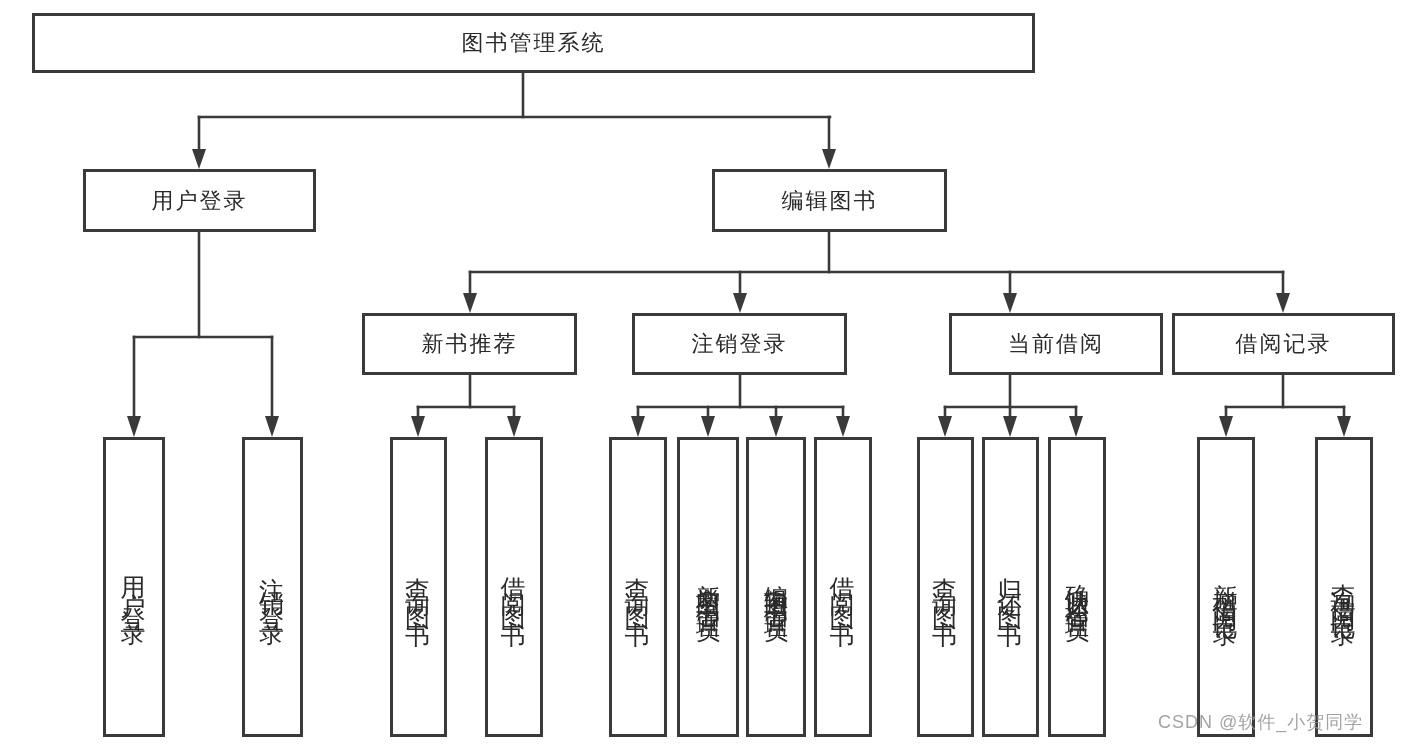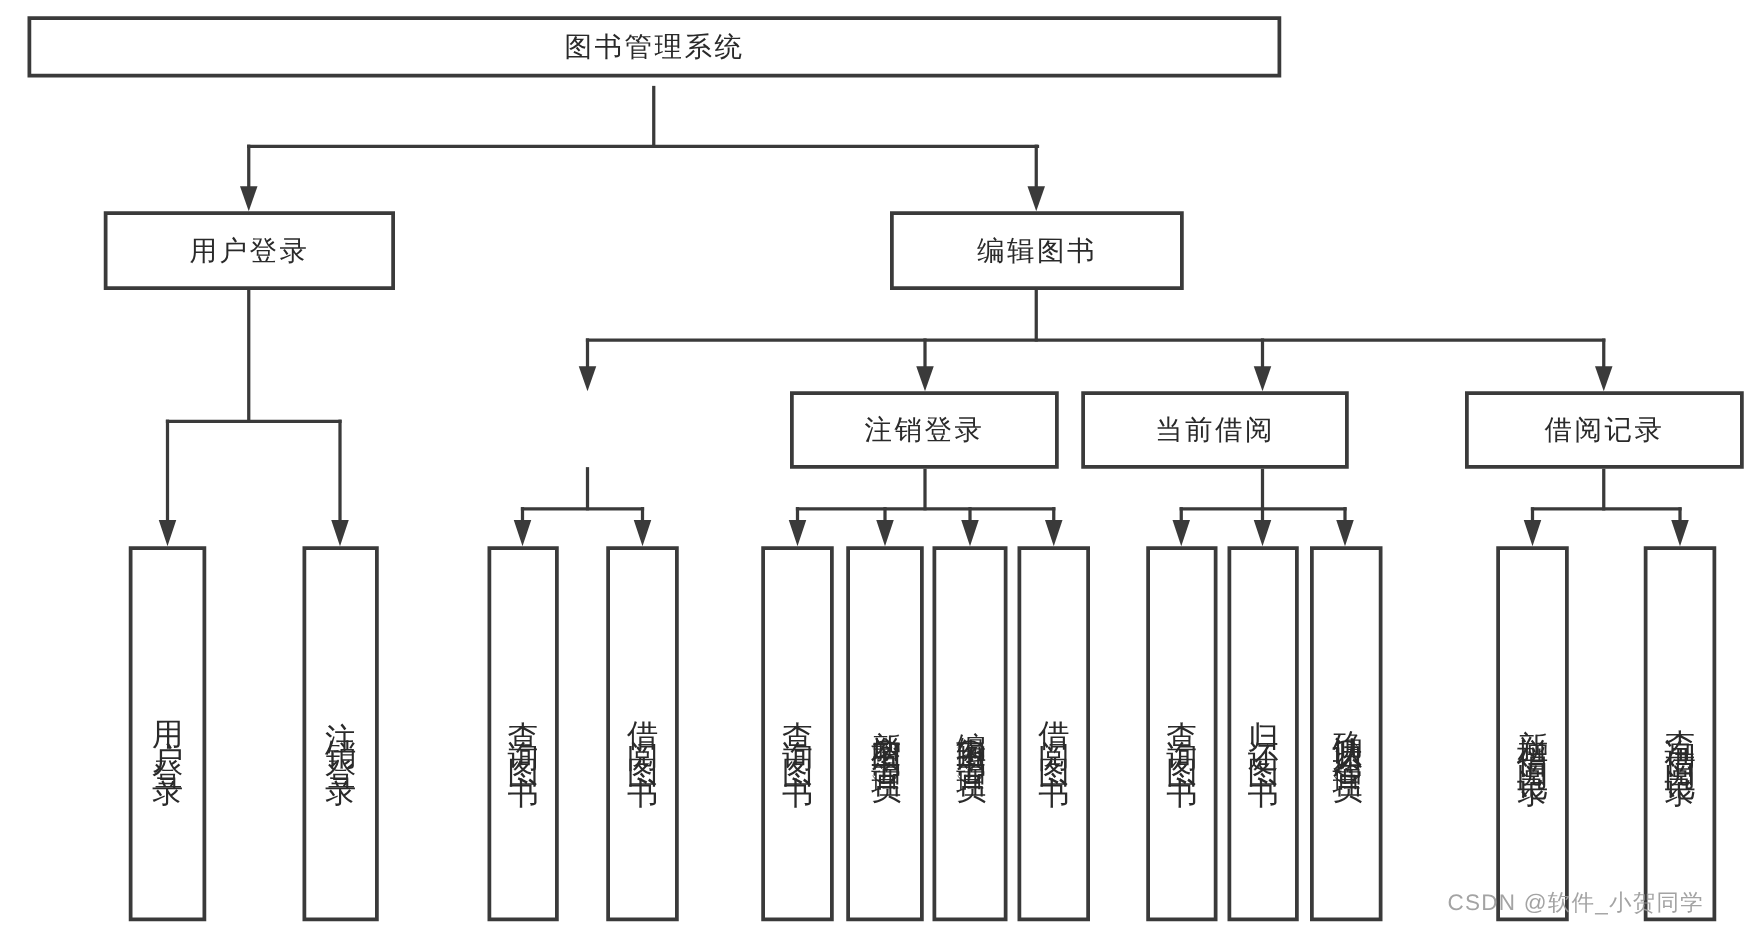--- a/index.html
+++ b/index.html
@@ -136,35 +136,38 @@
 
       <polygon points="938,416 952,416 945,437"></polygon>
       <polygon points="1003,416 1017,416 1010,437"></polygon>
       <polygon points="1069,416 1083,416 1076,437"></polygon>
 
       <polygon points="1219,416 1233,416 1226,437"></polygon>
       <polygon points="1337,416 1351,416 1344,437"></polygon>
     </g>
   </svg>
 
-  <div class="node hbox" style="left:22px;top:13px;width:1003px;height:49px">
+  <div class="node hbox" style="left:32px;top:13px;width:1003px;height:60px">
     <span>图书管理系统</span>
   </div>
 
   <div class="node hbox" style="left:83px;top:169px;width:233px;height:63px">
     <span>用户登录</span>
   </div>
   <div class="node hbox" style="left:712px;top:169px;width:235px;height:63px">
     <span>编辑图书</span>
   </div>
 
+  <div class="node hbox" style="left:362px;top:313px;width:215px;height:62px">
+    <span>新书推荐</span>
+  </div>
   <div class="node hbox" style="left:632px;top:313px;width:215px;height:62px">
     <span>注销登录</span>
   </div>
-  <div class="node hbox" style="left:865px;top:313px;width:214px;height:62px">
+  <div class="node hbox" style="left:949px;top:313px;width:214px;height:62px">
     <span>当前借阅</span>
   </div>
   <div class="node hbox" style="left:1172px;top:313px;width:223px;height:62px">
     <span>借阅记录</span>
   </div>
 
   <div class="node vbox" style="left:103px;width:62px">
     <span class="sp-lg">用户登录</span>
   </div>
   <div class="node vbox" style="left:242px;width:61px">

